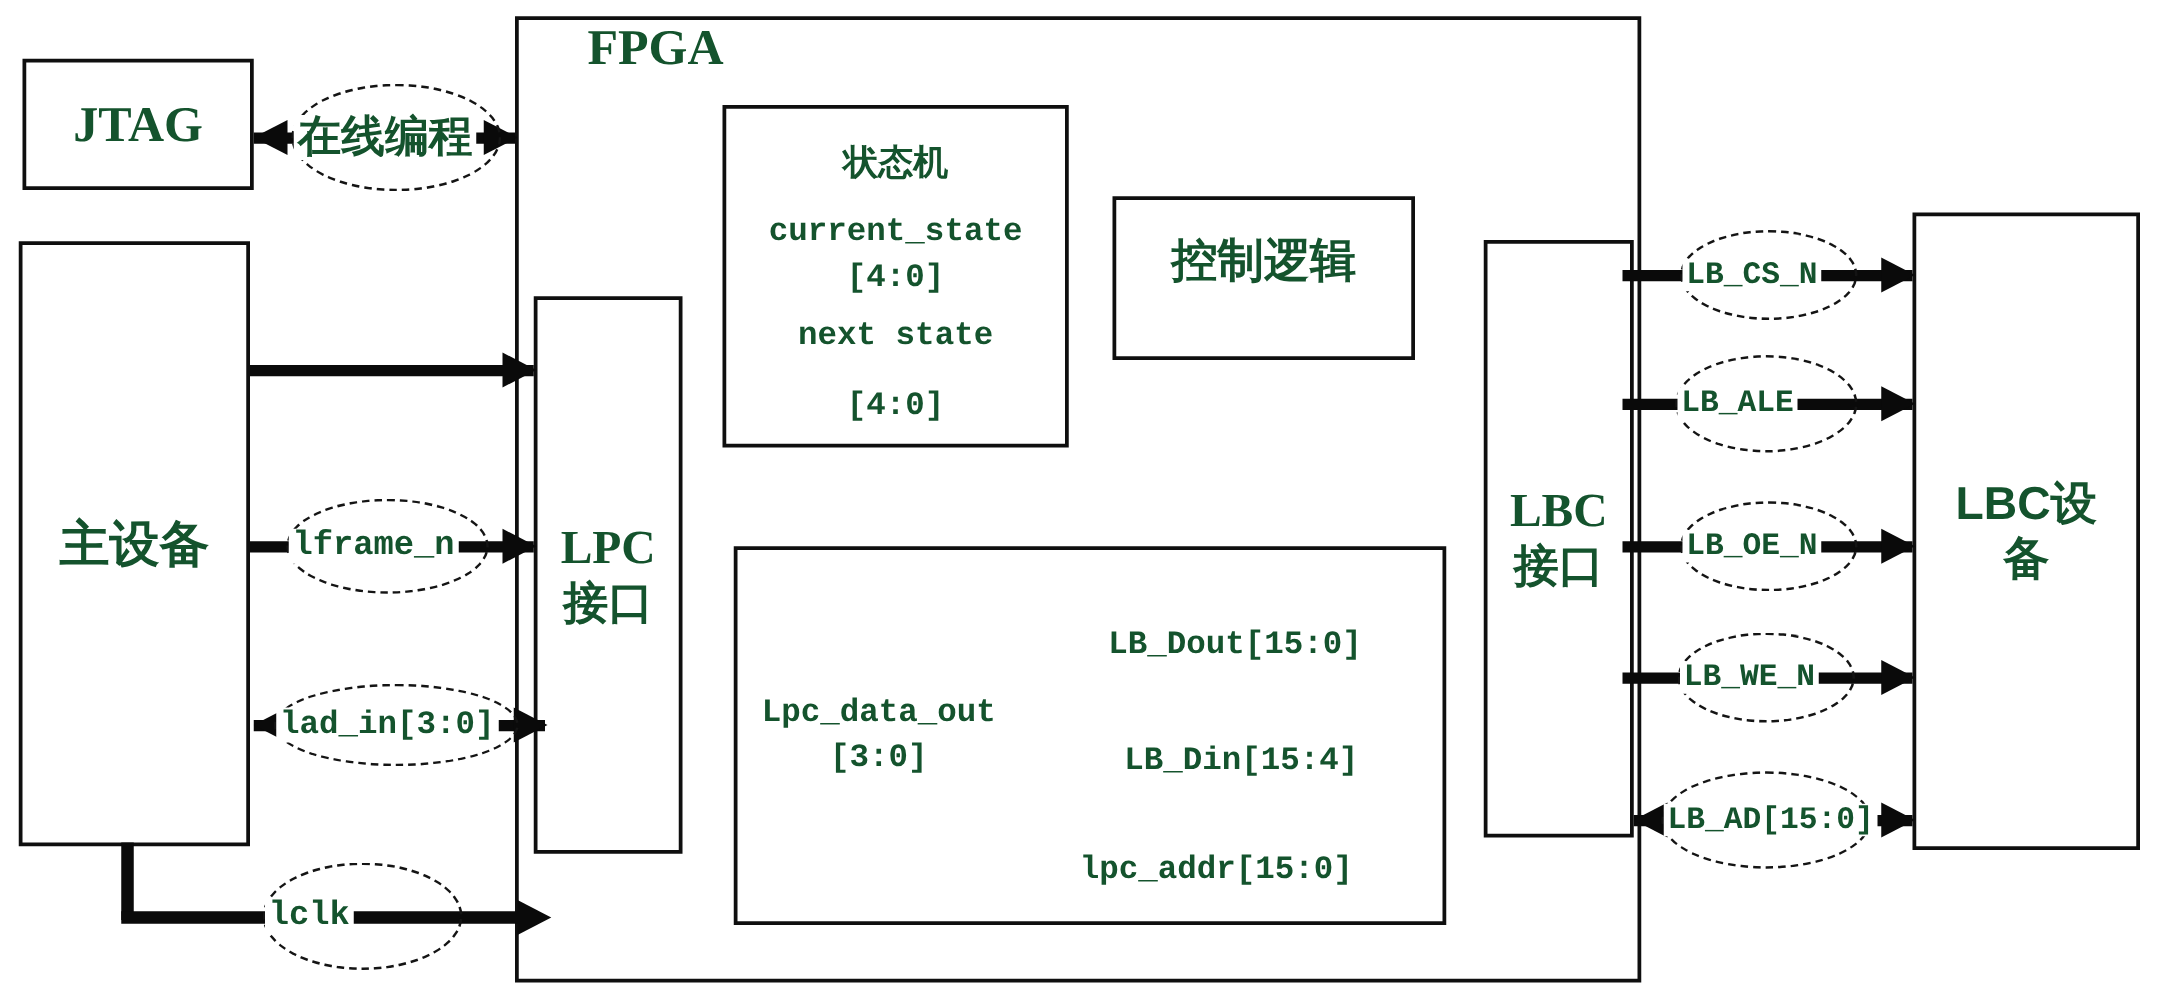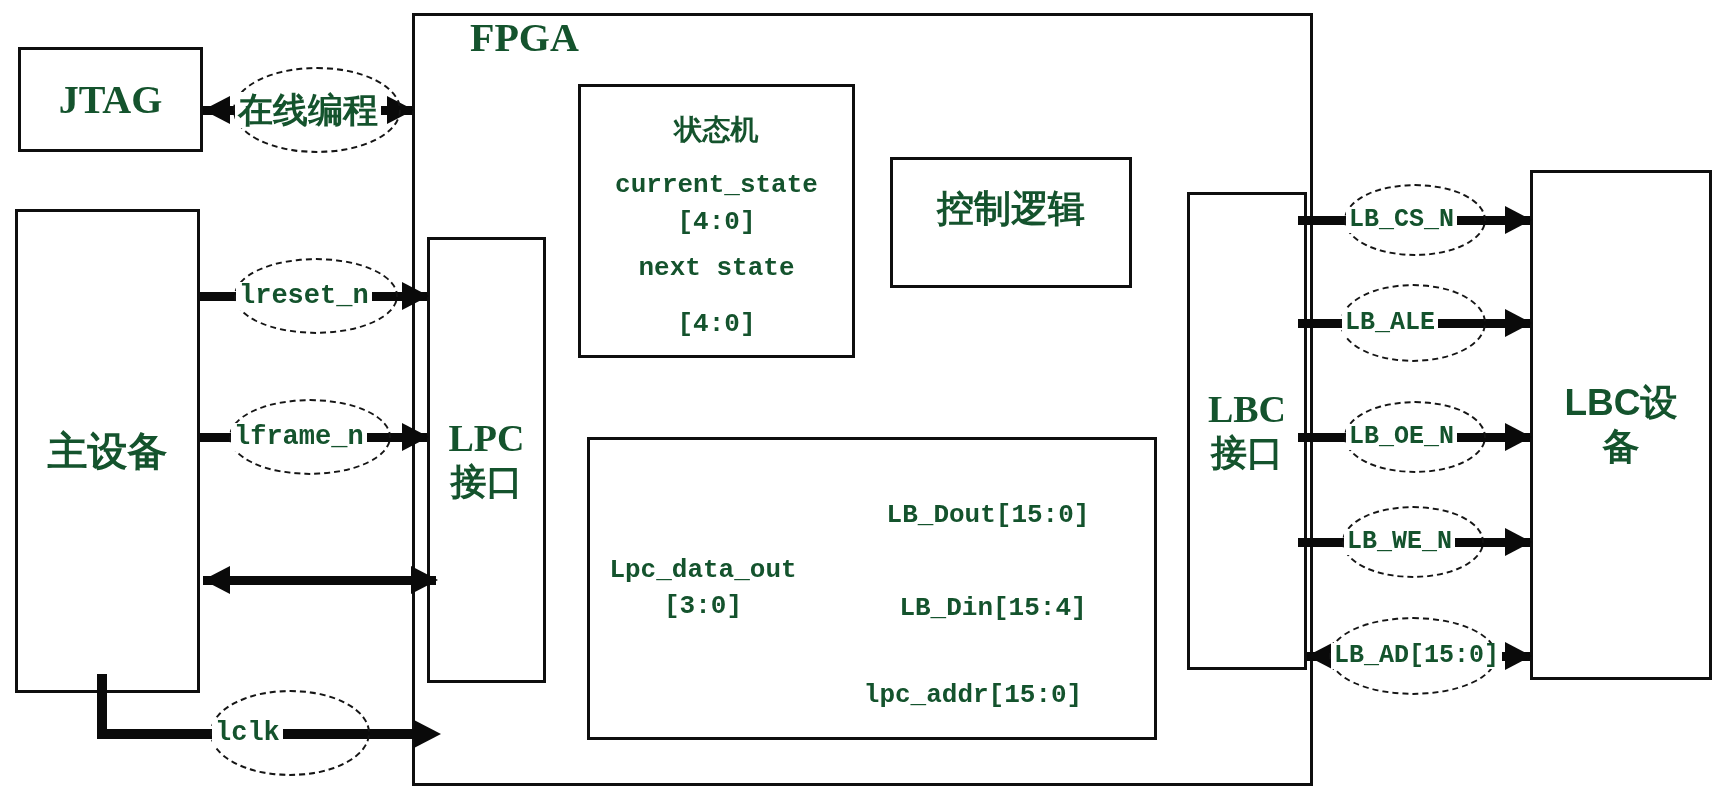--- a/index.html
+++ b/index.html
@@ -57,21 +57,21 @@
 
   <div class="box flexc" style="left:1187px;top:192px;width:120px;height:478px;">
     <div class="serif" style="font-size:38px;line-height:44px;">LBC</div>
     <div class="cjk" style="font-size:36px;line-height:44px;">接口</div>
   </div>
 
   <div class="box flexc" style="left:18px;top:47px;width:185px;height:105px;">
     <div class="serif" style="font-size:40px;">JTAG</div>
   </div>
 
-  <div class="box flexc" style="left:15px;top:193px;width:185px;height:484px;margin-top:16px;">
+  <div class="box flexc" style="left:15px;top:193px;width:185px;height:484px;">
     <div class="cjk" style="font-size:40px;">主设备</div>
   </div>
 
   <div class="box flexc" style="left:1530px;top:170px;width:182px;height:510px;">
     <div class="cjk" style="font-size:37px;line-height:44px;">LBC设</div>
     <div class="cjk" style="font-size:37px;line-height:44px;">备</div>
   </div>
 
   <div class="hline" style="left:203px;top:106px;width:209px;height:9px;"></div>
   <div class="arr l" style="left:203px;top:96px;"></div>
@@ -104,28 +104,28 @@
   <div class="arr r" style="left:1505px;top:528px;"></div>
 
   <div class="hline" style="left:1307px;top:652px;width:223px;height:9px;"></div>
   <div class="arr l" style="left:1307px;top:642px;"></div>
   <div class="arr r" style="left:1505px;top:642px;"></div>
 
   <div class="ellipse" style="left:233px;top:67px;width:168px;height:86px;">
     <span class="etext cjk" style="font-size:35px;">在线编程</span>
   </div>
 
-  <div class="ellipse" style="left:234px;top:258px;width:164px;height:76px;">
-    <span class="etext mono" style="font-size:27px;">lreset_n</span>
-  </div>
 
   <div class="ellipse" style="left:229px;top:399px;width:162px;height:76px;">
     <span class="etext mono" style="font-size:27px;">lframe_n</span>
   </div>
 
+  <div class="ellipse" style="left:219px;top:547px;width:196px;height:66px;">
+    <span class="etext mono" style="font-size:26px;">lad_in[3:0]</span>
+  </div>
 
   <div class="ellipse" style="left:210px;top:690px;width:160px;height:86px;">
     <span class="etext mono" style="font-size:27px;">lclk</span>
   </div>
 
   <div class="ellipse" style="left:1344px;top:184px;width:142px;height:72px;">
     <span class="etext mono" style="font-size:25px;">LB_CS_N</span>
   </div>
 
   <div class="ellipse" style="left:1340px;top:284px;width:146px;height:78px;">

